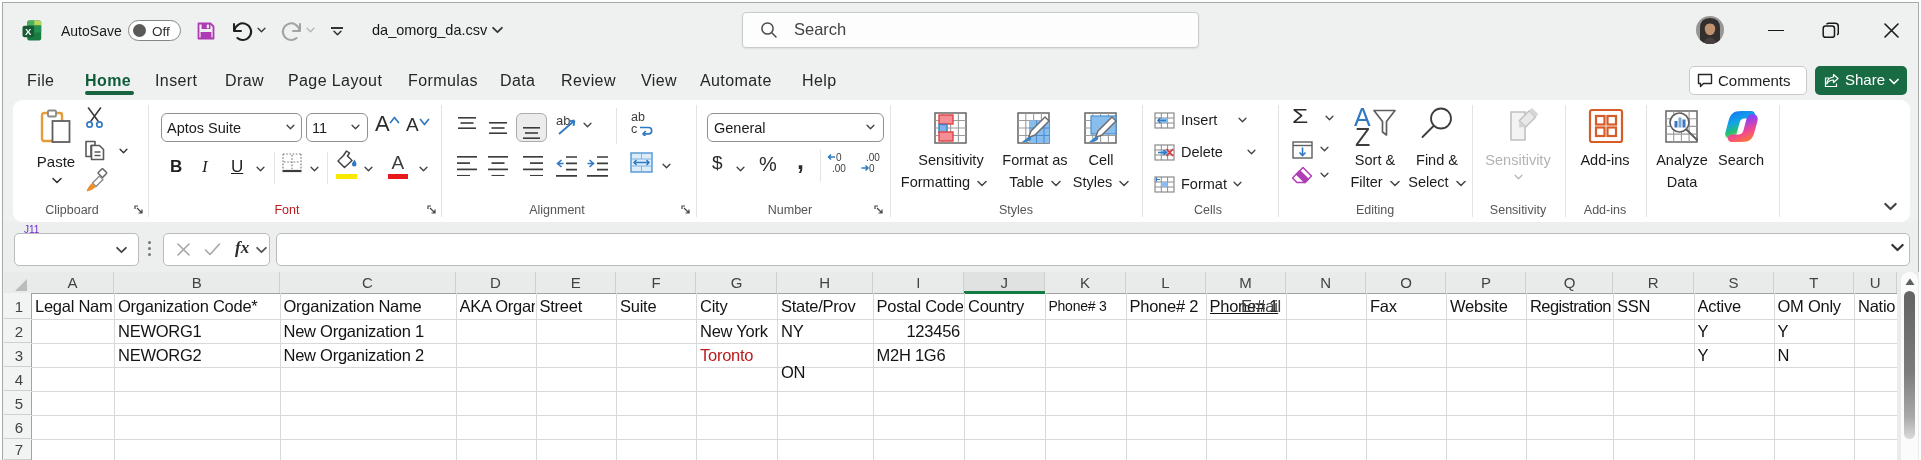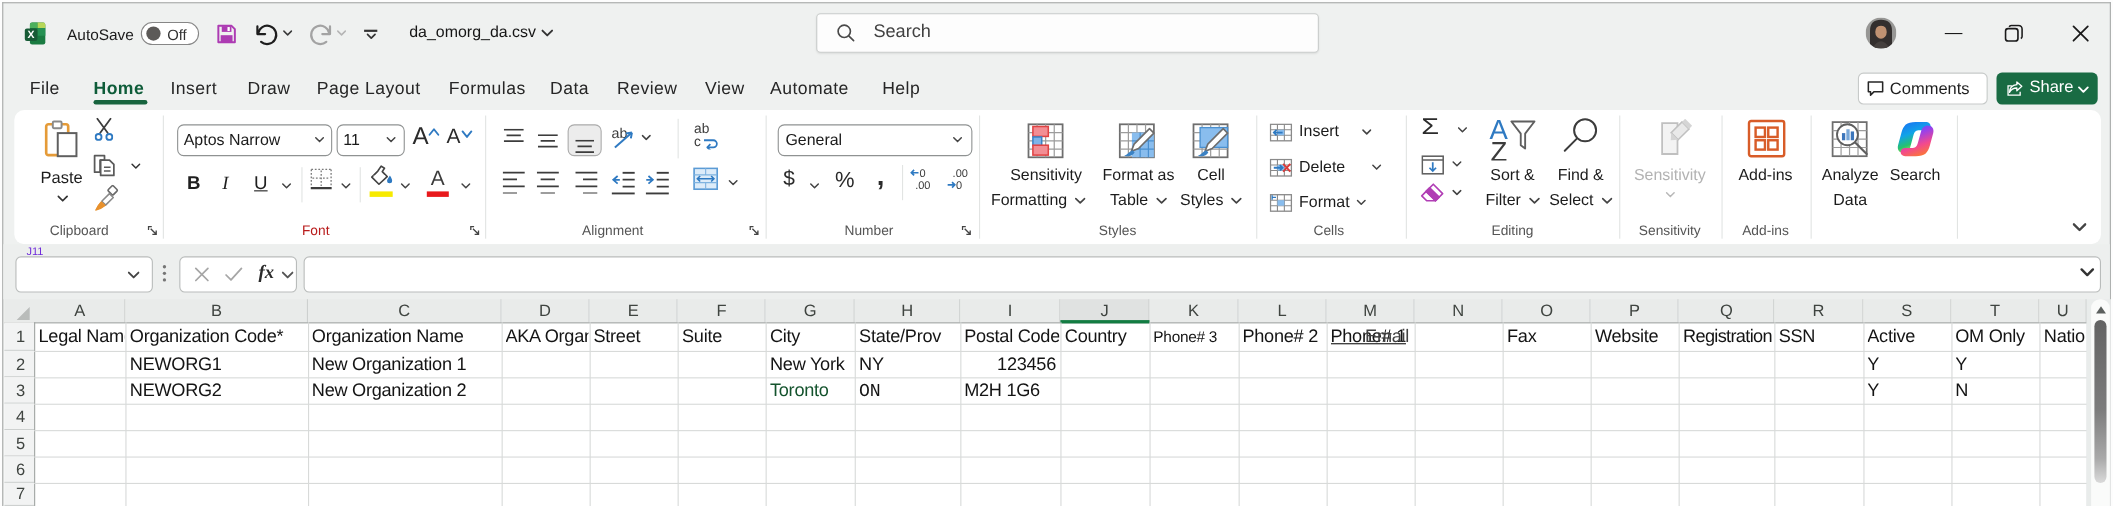--- a/index.html
+++ b/index.html
@@ -146,21 +146,21 @@
 <svg class="ab" style="left:84px;top:168px" width="24" height="24" viewBox="0 0 24 24">
 <rect x="15.2" y="1.8" width="6.5" height="6.5" rx="1" transform="rotate(45 18.5 5)" fill="#fff" stroke="#6a6a6a" stroke-width="1.5"></rect>
 <path d="M15.5 8 L8.5 15 L12 18.5 L19 11.5 Z" fill="#fff" stroke="#8a8a8a" stroke-width="1.4" stroke-linejoin="round"></path>
 <path d="M8 15.5 C5.5 18 4.5 19.5 3 23 C7 22 9 21 11.5 18.8 Z" fill="#e8912d" stroke="#e8912d" stroke-width="1" stroke-linejoin="round"></path>
 </svg>
 <div class="ab" style="left:12px;top:203px;width:120px;text-align:center;font-size:12.5px;color:#555;">Clipboard</div>
 <svg class="ab" style="left:134px;top:205px" width="11" height="11" viewBox="0 0 11 11">
 <path d="M1 4 V1 H4 M3 3 L8 8 M8 4.5 V8 H4.5" fill="none" stroke="#444" stroke-width="1.2"></path>
   </svg>
 <div class="ab" style="left:161px;top:113px;width:141px;height:29px;background:#fff;border:1px solid #8f9292;border-radius:6px;"></div>
-<div class="ab" style="left:167px;top:119.5px;font-size:14.5px;color:#1b1b1b;">Aptos Narrow</div>
+<div class="ab" style="left:167px;top:119.5px;font-size:14.5px;color:#1b1b1b;">Aptos Suite</div>
 <svg class="ab" style="left:286px;top:124px" width="9" height="6" viewBox="0 0 10 7">
     <path d="M1 1.5 L5 5.5 L9 1.5" fill="none" stroke="#444" stroke-width="1.6" stroke-linecap="round" stroke-linejoin="round"></path>
   </svg>
 <div class="ab" style="left:306px;top:113px;width:62px;height:29px;background:#fff;border:1px solid #8f9292;border-radius:6px;"></div>
 <div class="ab" style="left:312px;top:119.5px;font-size:14.5px;color:#1b1b1b;">11</div>
 <svg class="ab" style="left:351px;top:124px" width="9" height="6" viewBox="0 0 10 7">
     <path d="M1 1.5 L5 5.5 L9 1.5" fill="none" stroke="#444" stroke-width="1.6" stroke-linecap="round" stroke-linejoin="round"></path>
   </svg>
 <div class="ab" style="left:375px;top:111px;font-size:22px;color:#2b2b2b;">A</div>
 <svg class="ab" style="left:389px;top:116px" width="11" height="8" viewBox="0 0 10 8">
@@ -617,22 +617,22 @@
 <div class="ab" style="left:1858px;top:293px;width:37.5px;height:26px;display:flex;align-items:center;font-size:16.5px;letter-spacing:-0.25px;color:#141414;white-space:nowrap;overflow:hidden;">National</div>
 <div class="ab" style="left:118px;top:319px;width:160.5px;height:24px;display:flex;align-items:center;font-size:16.5px;letter-spacing:-0.25px;color:#141414;white-space:nowrap;overflow:hidden;">NEWORG1</div>
 <div class="ab" style="left:283.5px;top:319px;width:171.0px;height:24px;display:flex;align-items:center;font-size:16.5px;letter-spacing:-0.25px;color:#141414;white-space:nowrap;overflow:hidden;">New Organization 1</div>
 <div class="ab" style="left:700px;top:319px;width:76px;height:24px;display:flex;align-items:center;font-size:16.5px;letter-spacing:-0.25px;color:#141414;white-space:nowrap;overflow:hidden;">New York</div>
 <div class="ab" style="left:781px;top:319px;width:90.5px;height:24px;display:flex;align-items:center;font-size:16.5px;letter-spacing:-0.25px;color:#141414;white-space:nowrap;overflow:hidden;">NY</div>
 <div class="ab" style="left:874.5px;top:319px;width:85.5px;height:24px;display:flex;align-items:center;justify-content:flex-end;font-size:16.5px;letter-spacing:-0.25px;color:#141414;white-space:nowrap;overflow:hidden;">123456</div>
 <div class="ab" style="left:1697.5px;top:319px;width:75.0px;height:24px;display:flex;align-items:center;font-size:16.5px;letter-spacing:-0.25px;color:#141414;white-space:nowrap;overflow:hidden;">Y</div>
 <div class="ab" style="left:1777.5px;top:319px;width:75.5px;height:24px;display:flex;align-items:center;font-size:16.5px;letter-spacing:-0.25px;color:#141414;white-space:nowrap;overflow:hidden;">Y</div>
 <div class="ab" style="left:118px;top:343px;width:160.5px;height:24px;display:flex;align-items:center;font-size:16.5px;letter-spacing:-0.25px;color:#141414;white-space:nowrap;overflow:hidden;">NEWORG2</div>
 <div class="ab" style="left:283.5px;top:343px;width:171.0px;height:24px;display:flex;align-items:center;font-size:16.5px;letter-spacing:-0.25px;color:#141414;white-space:nowrap;overflow:hidden;">New Organization 2</div>
-<div class="ab" style="left:700px;top:343px;width:76px;height:24px;display:flex;align-items:center;font-size:16.5px;letter-spacing:-0.25px;color:#14532d;white-space:nowrap;overflow:hidden;">Toronto</div>
-<div class="ab" style="left:781px;top:343px;width:90.5px;height:24px;display:flex;align-items:center;font-size:16.5px;letter-spacing:-0.25px;color:#141414;white-space:nowrap;overflow:hidden;font-family:Liberation Mono, monospace;">ON</div>
+<div class="ab" style="left:700px;top:343px;width:76px;height:24px;display:flex;align-items:center;font-size:16.5px;letter-spacing:-0.25px;color:#b91c1c;white-space:nowrap;overflow:hidden;">Toronto</div>
+<div class="ab" style="left:781px;top:360px;width:90.5px;height:24px;display:flex;align-items:center;font-size:16.5px;letter-spacing:-0.25px;color:#141414;white-space:nowrap;overflow:hidden;">ON</div>
 <div class="ab" style="left:876.5px;top:343px;width:86.5px;height:24px;display:flex;align-items:center;font-size:16.5px;letter-spacing:-0.25px;color:#141414;white-space:nowrap;overflow:hidden;">M2H 1G6</div>
 <div class="ab" style="left:1697.5px;top:343px;width:75.0px;height:24px;display:flex;align-items:center;font-size:16.5px;letter-spacing:-0.25px;color:#141414;white-space:nowrap;overflow:hidden;">Y</div>
 <div class="ab" style="left:1777.5px;top:343px;width:75.5px;height:24px;display:flex;align-items:center;font-size:16.5px;letter-spacing:-0.25px;color:#141414;white-space:nowrap;overflow:hidden;">N</div>
 <div class="ab" style="left:1896.5px;top:272px;width:22px;height:188px;background:#e9eceb;"></div>
 <div class="ab" style="left:1901px;top:272px;width:16.5px;height:188px;background:#fafbfa;border-radius:8px 8px 0 0;"></div>
 <svg class="ab" style="left:1904.5px;top:277px" width="10" height="10" viewBox="0 0 10 10">
     <path d="M5 1.5 L9.5 8 H0.5 Z" fill="#5c605e"></path>
   </svg>
 <div class="ab" style="left:1903.5px;top:291px;width:11px;height:148px;border-radius:6px;background:linear-gradient(#636363,#7c7c7c 55%,#a9a9a9 85%,#dadada);"></div>
 </body></html>

